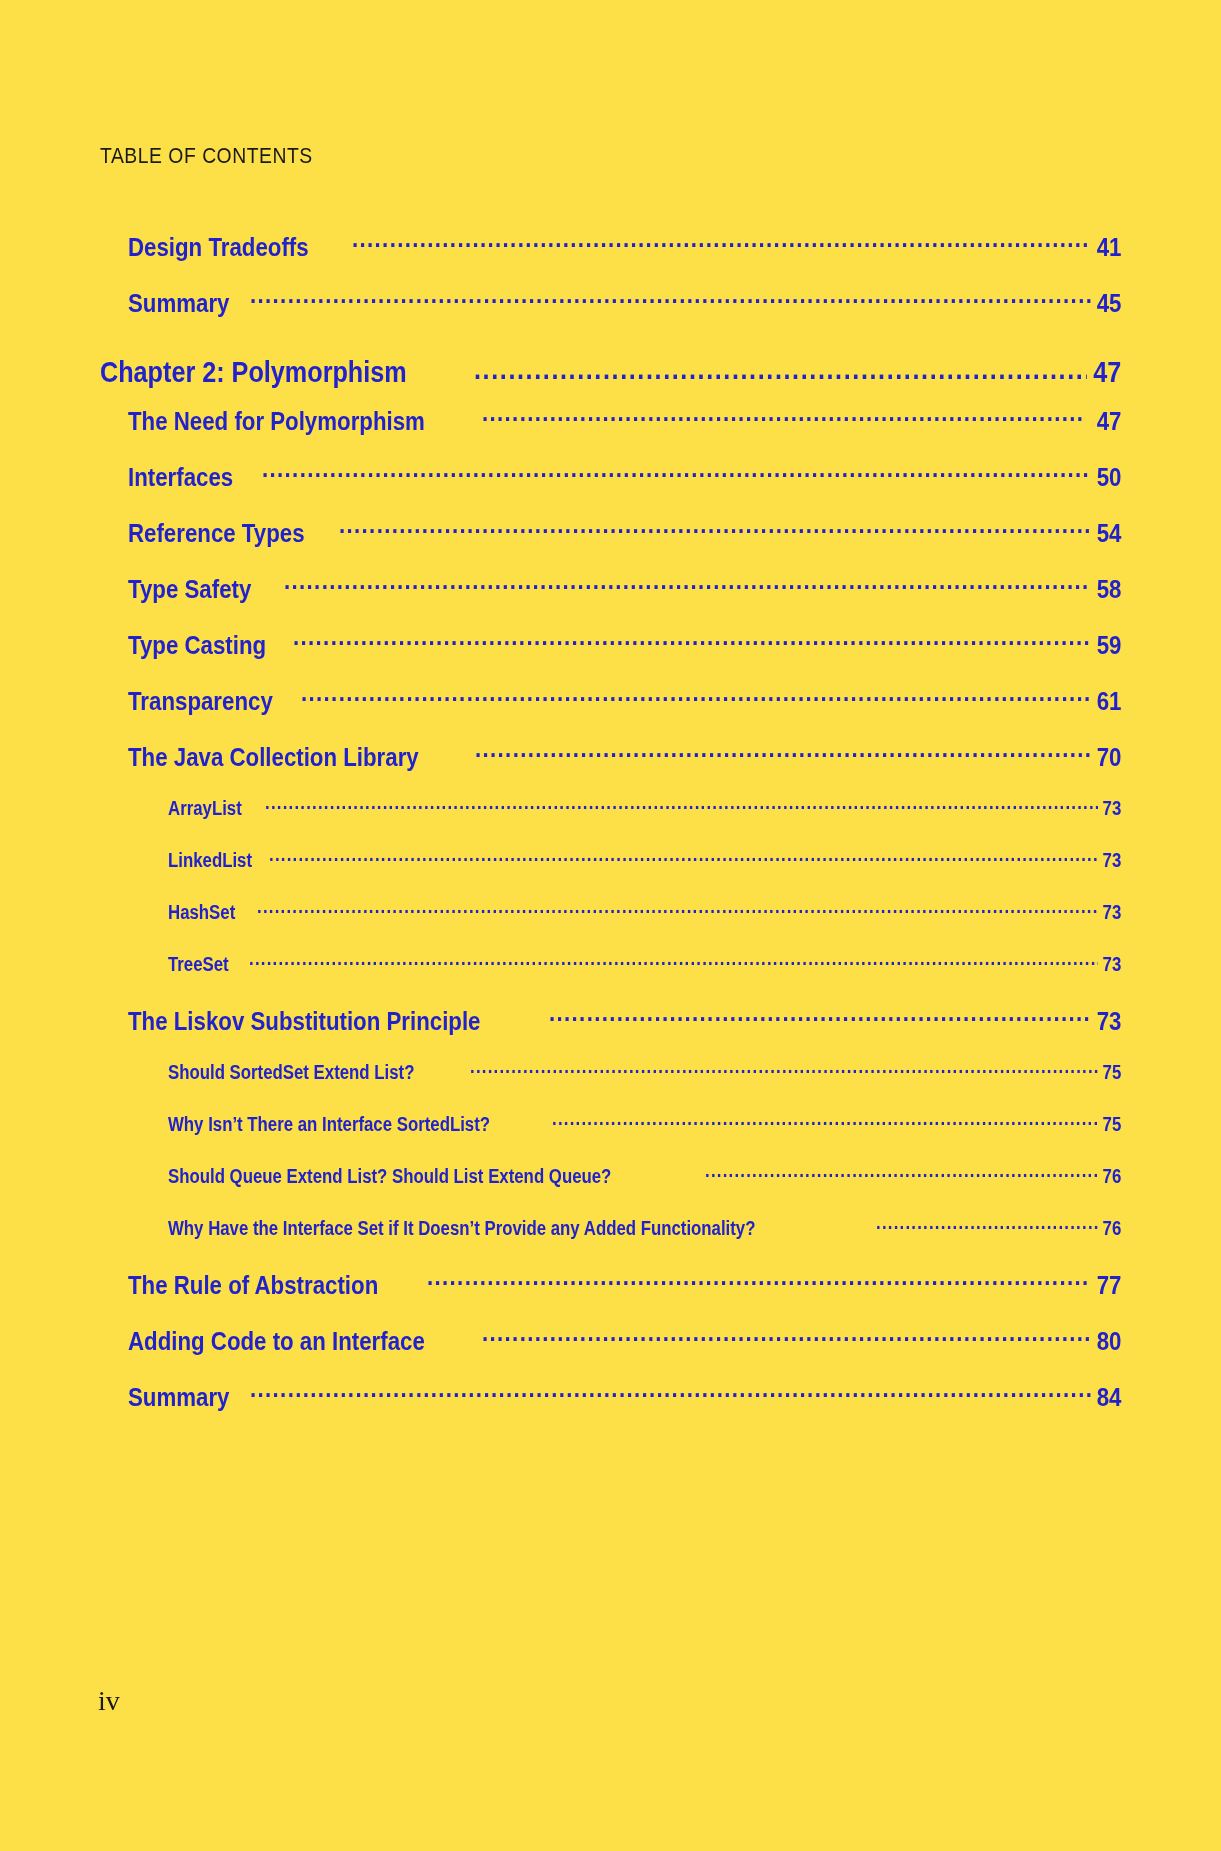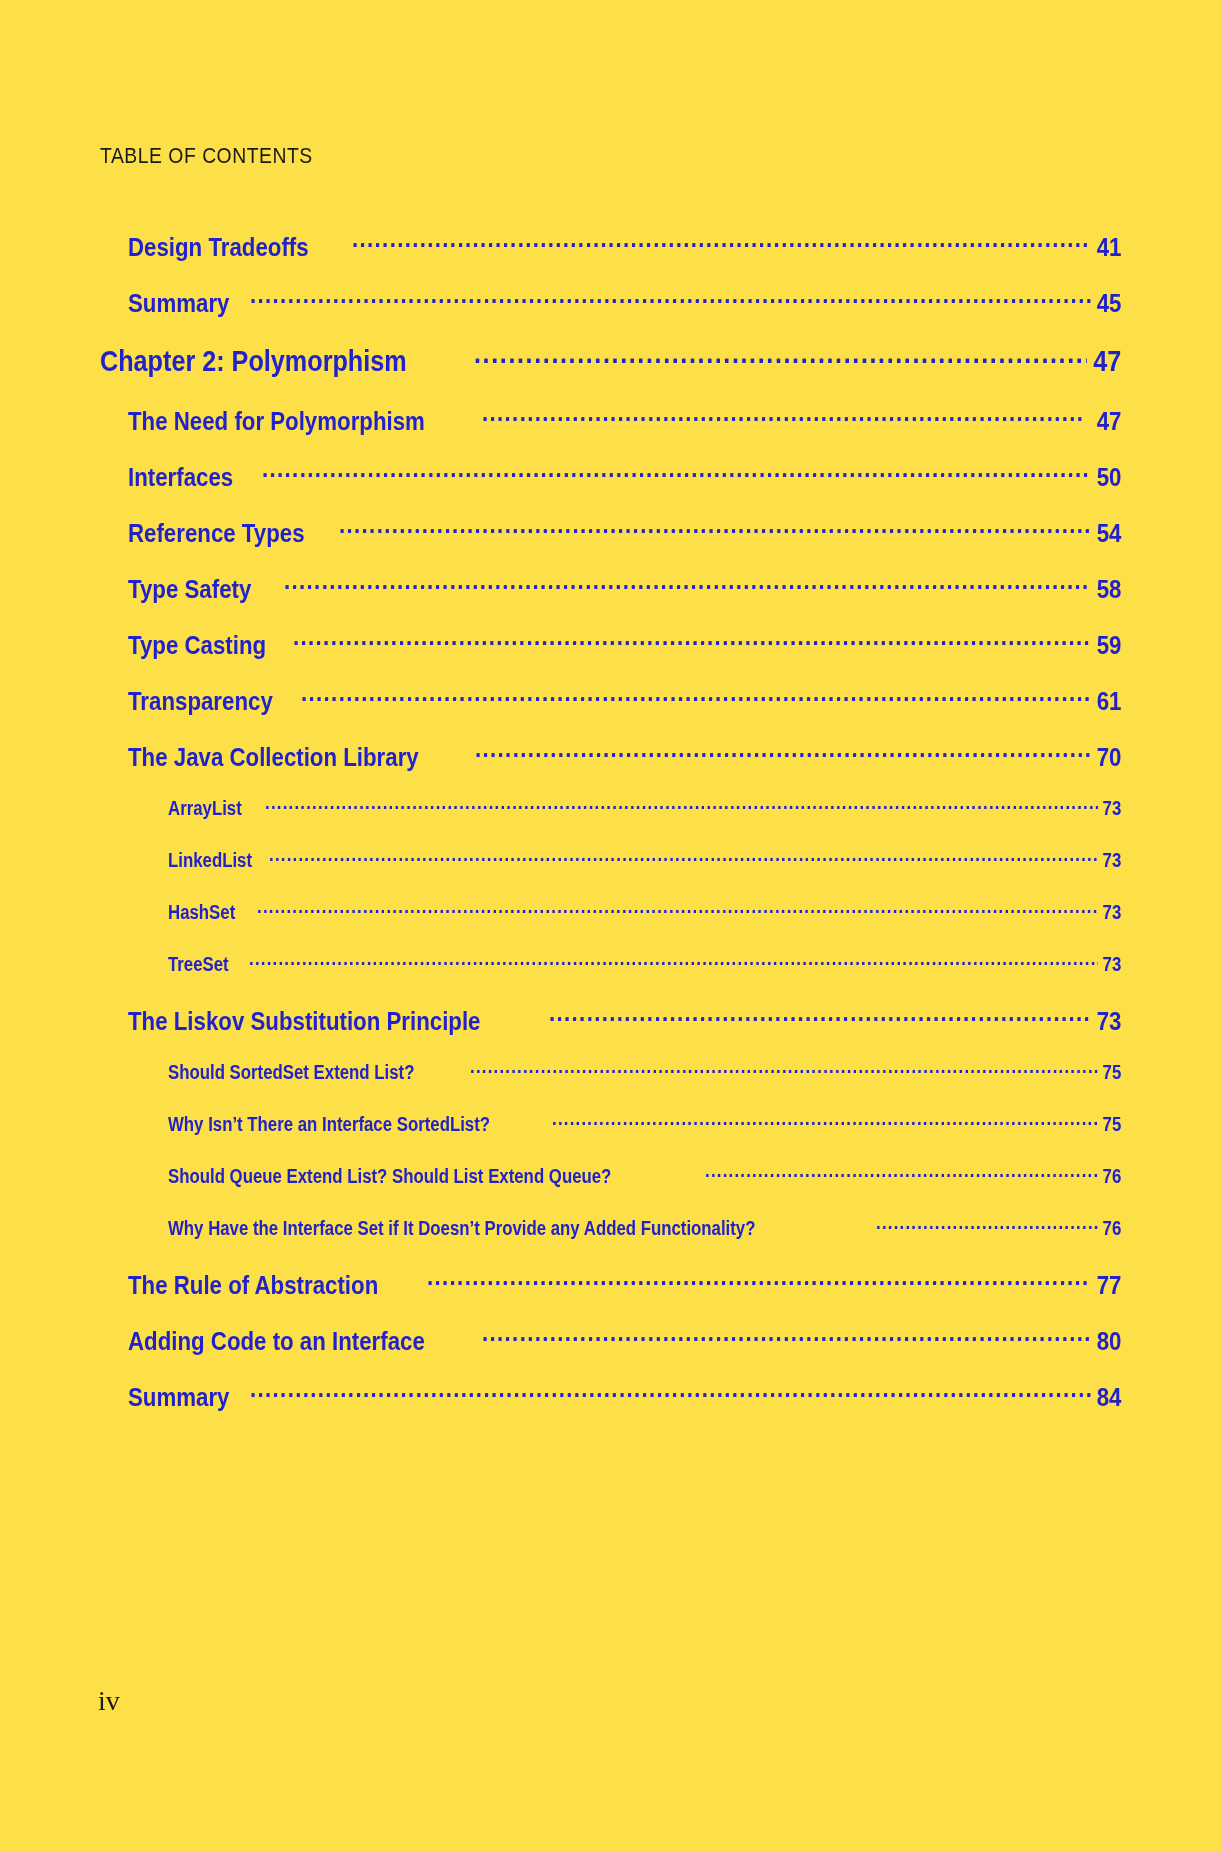--- a/index.html
+++ b/index.html
@@ -53,20 +53,21 @@
     white-space: nowrap;
     text-decoration: none;
   }
 
   
   .level-1 {
     padding-left: 100px;
     padding-right: 100px;
     font-size: 30px;
     height: 62px;
+    align-items: center;
   }
   
   .level-2 {
     padding-left: 128px;
     padding-right: 100px;
     font-size: 26.5px;
     height: 56px;
   }
   
   .level-3 {

